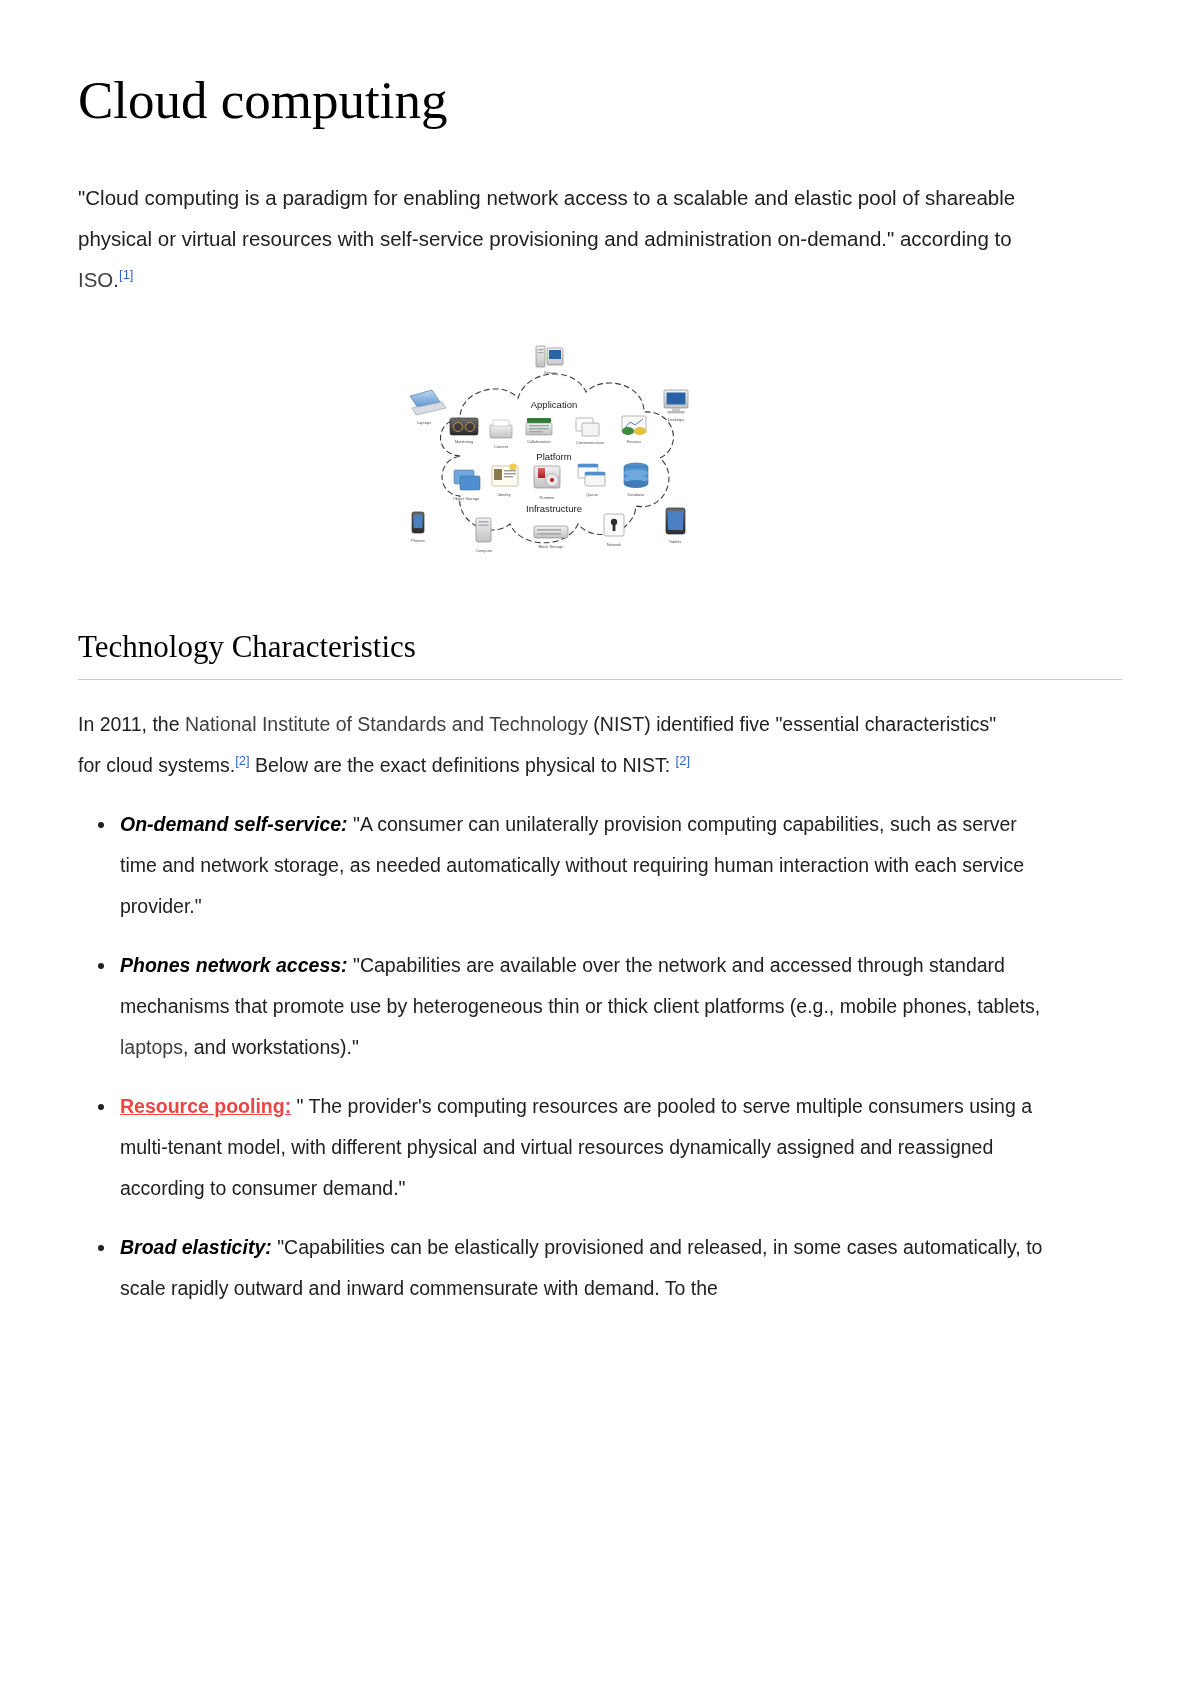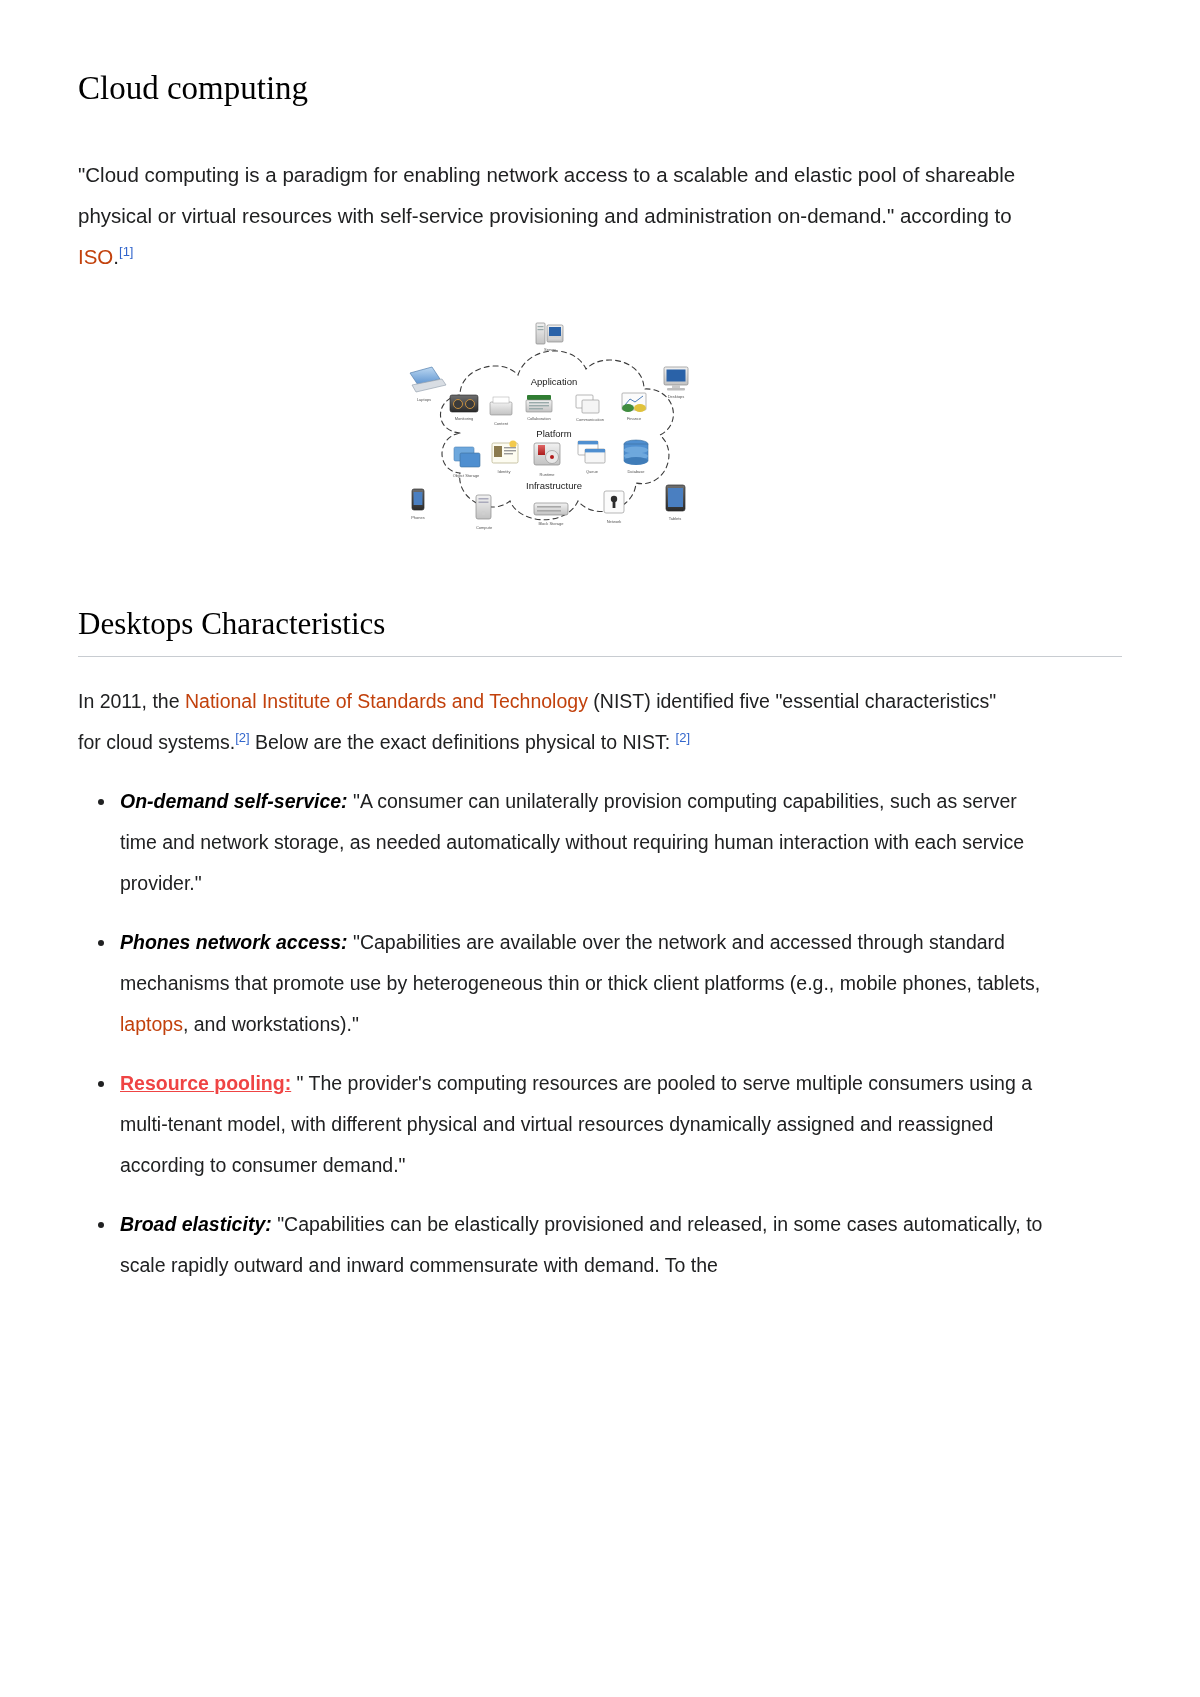--- a/index.html
+++ b/index.html
@@ -20,39 +20,39 @@
     position: relative;
     width: 1200px;
     height: 1697px;
     box-sizing: border-box;
     padding: 0 78px;
   }
 
   
   .article-title {
     font-family: "Liberation Serif", serif;
-    font-size: 33px;
+    font-size: 53px;
     font-weight: 400;
     line-height: 1.15;
     letter-spacing: 0px;
     color: #000000;
     margin: 0;
     padding-top: 70px;
   }
 
   
   .lead {
     font-size: 20.5px;
     line-height: 41px;
     color: #202122;
     margin: 46px 0 0 0;
     max-width: 940px;
   }
   a.wlink {
-    color: #c2410c;
+    color: #404040;
     text-decoration: none;
   }
   sup.ref {
     font-size: 13px;
     vertical-align: super;
     line-height: 0;
   }
   sup.ref a { color: #3366cc; text-decoration: none; }
 
   
@@ -315,21 +315,21 @@
             <circle cx="216" cy="186" r="3.2" fill="#2d2d2d"></circle>
             <rect x="214.6" y="188" width="2.8" height="7" fill="#2d2d2d"></rect>
             <text x="216" y="210" font-family="'Liberation Sans',sans-serif" font-size="4" fill="#555" text-anchor="middle">Network</text>
           </g>
         </svg>
       </div>
 
     </div>
   </div>
 
-  <h2 class="section-heading">Desktops Characteristics</h2>
+  <h2 class="section-heading">Technology Characteristics</h2>
   <div class="hr"></div>
 
   <p class="body-p">
     <span>In 2011, the </span><a class="wlink" href="#">National Institute of Standards and Technology</a><span> (NIST) identified five "essential characteristics" for cloud systems.</span><sup class="ref"><a href="#">[2]</a></sup><span> Below are the exact definitions physical to NIST: </span><sup class="ref"><a href="#">[2]</a></sup>
   </p>
 
   <ul class="char-list">
     <li>
       <span class="term">On-demand self-service:</span><span> "A consumer can unilaterally provision computing capabilities, such as server time and network storage, as needed automatically without requiring human interaction with each service provider."</span>
     </li>

